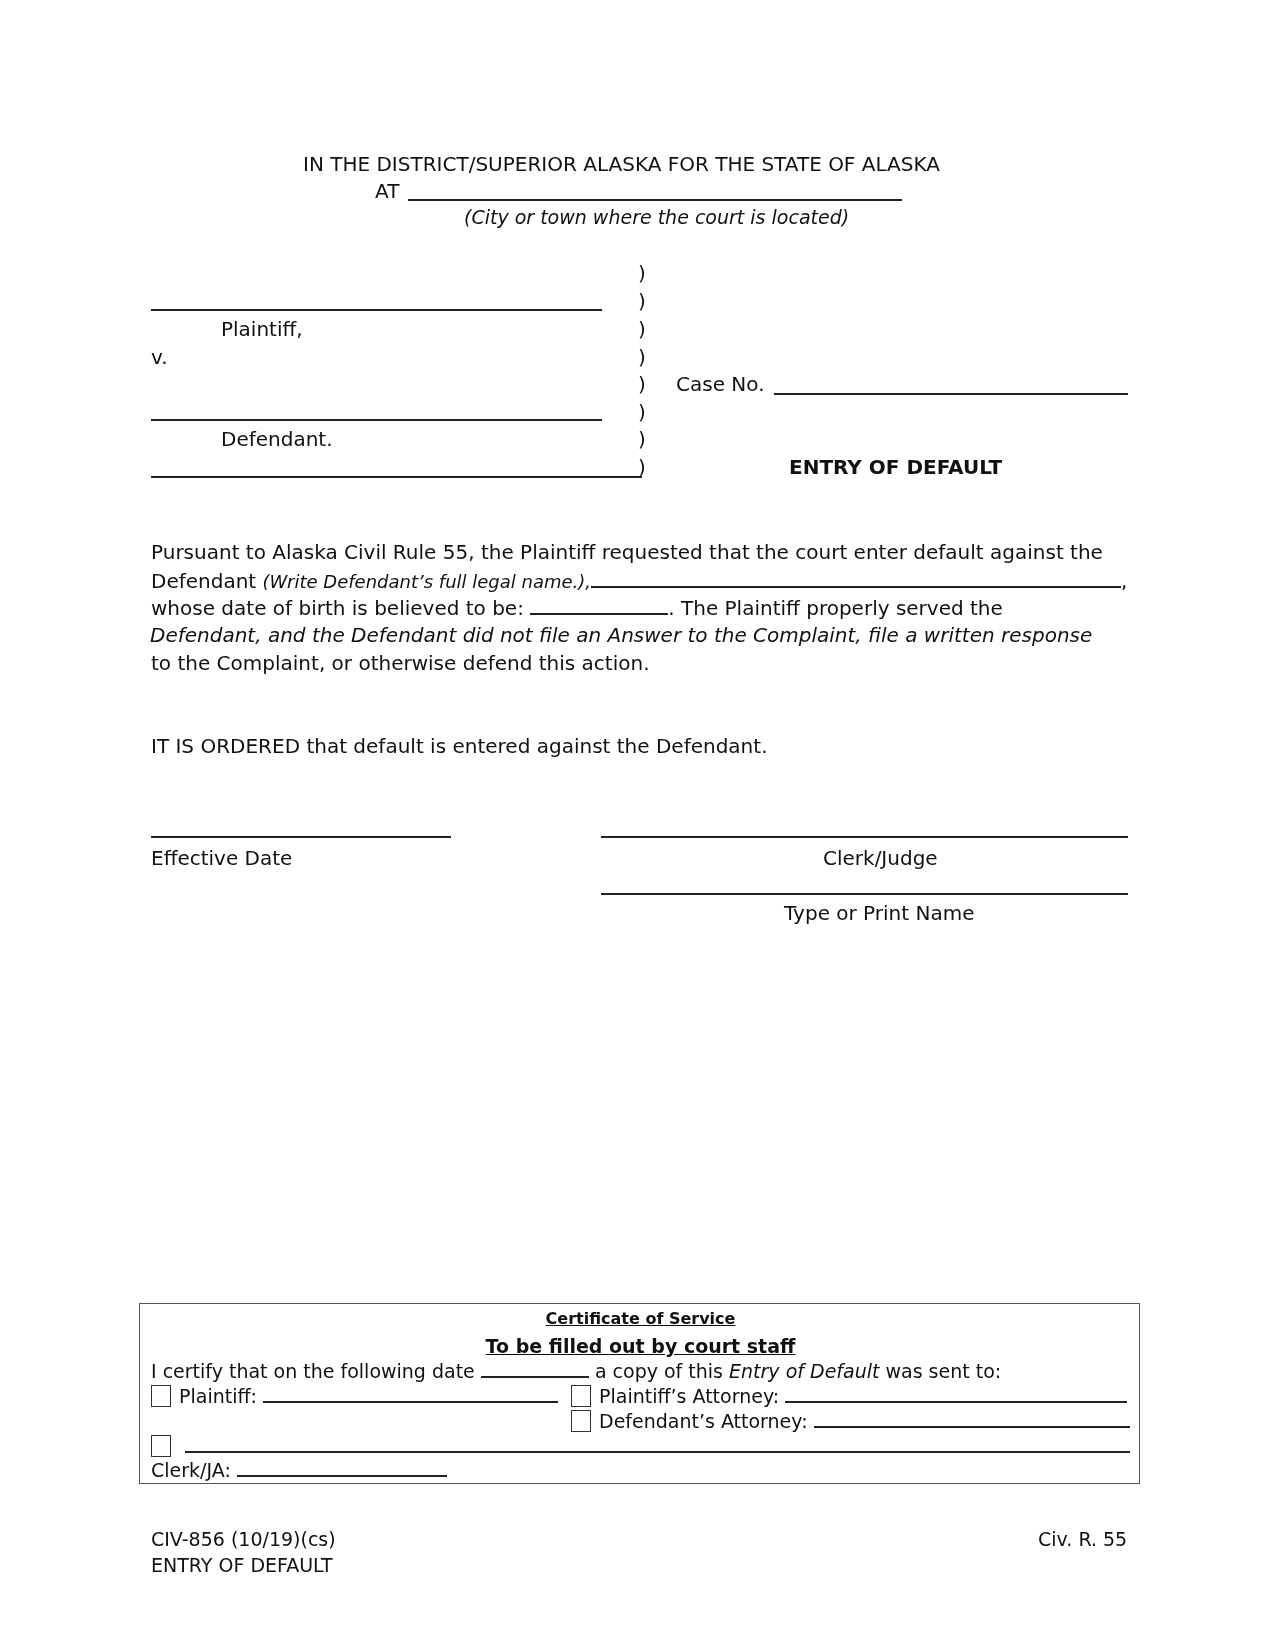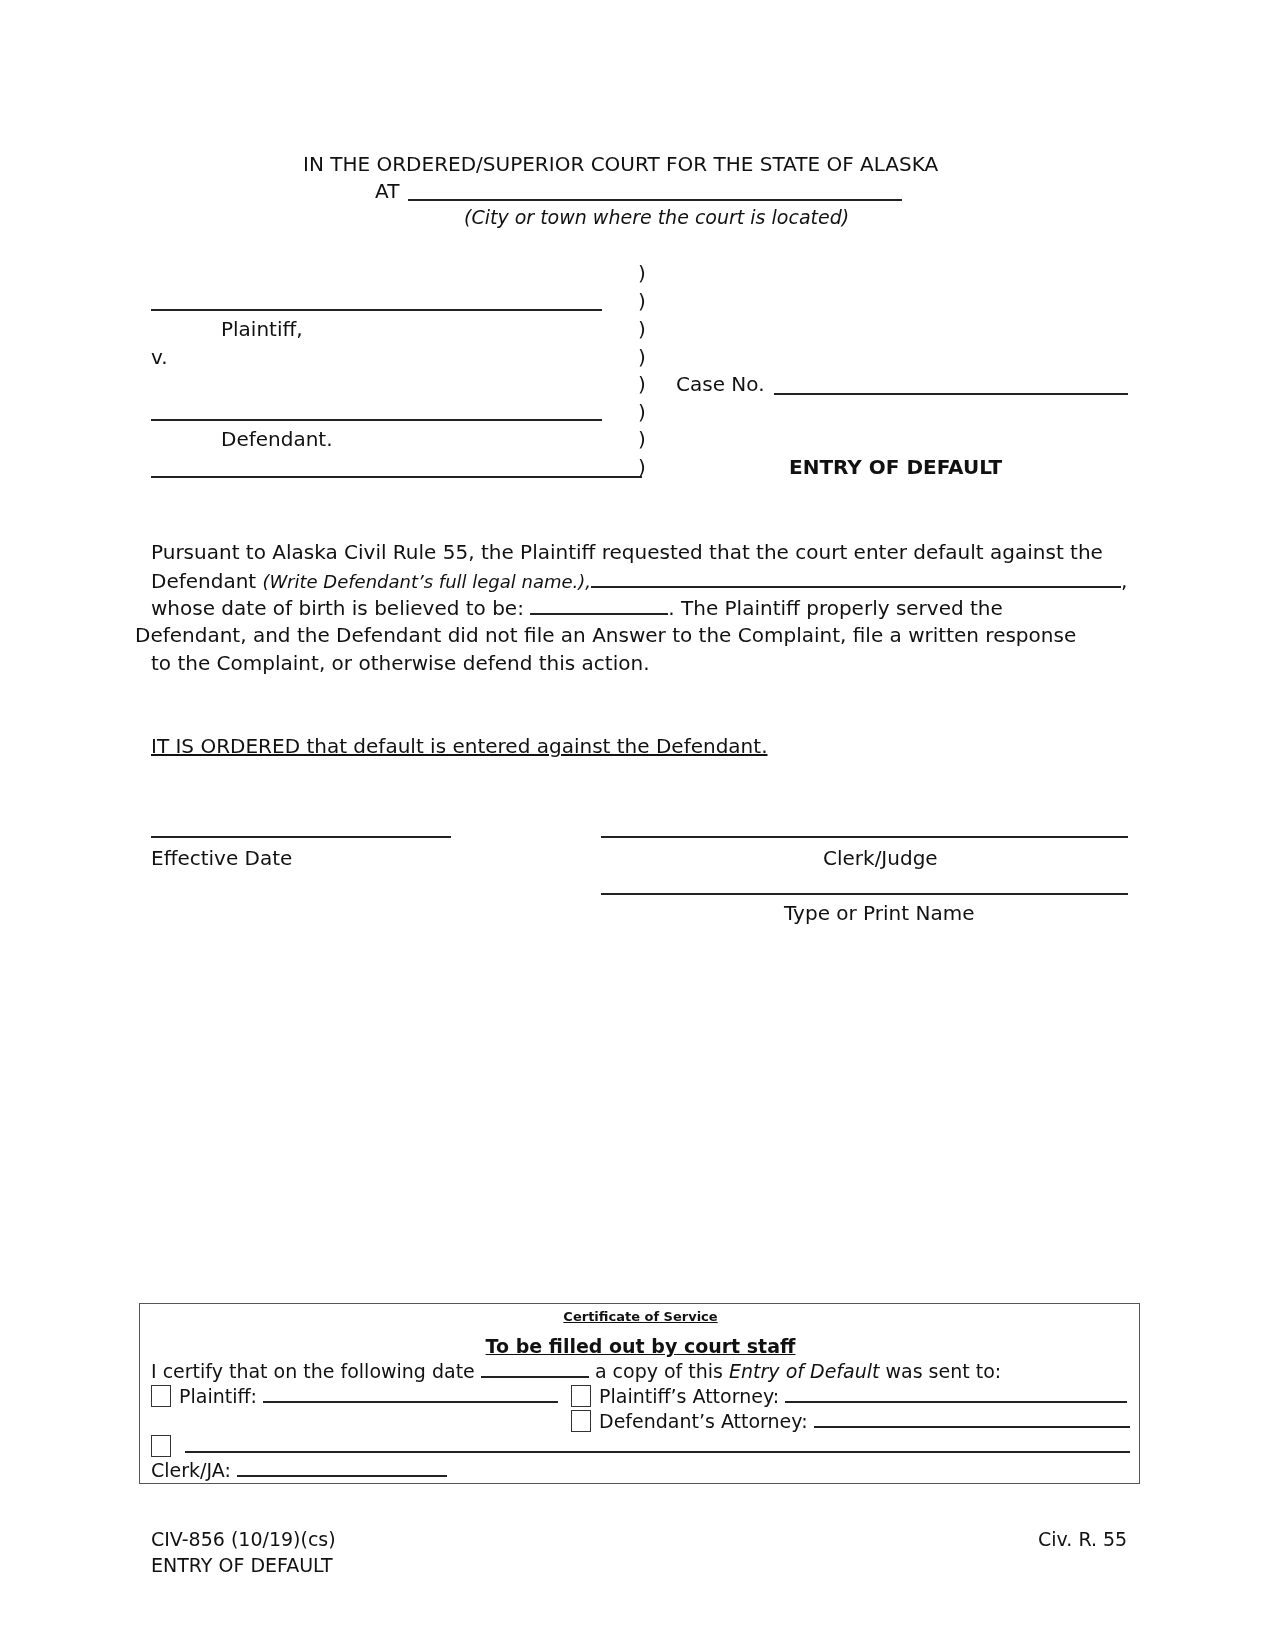--- a/index.html
+++ b/index.html
@@ -12,21 +12,21 @@
   .u { text-decoration: underline; }
   .paren { position: absolute; left: 638px; width: 14px; font-size: 20px; }
   .fill { display: inline-block; border-bottom: 2px solid #222; height: 18px; vertical-align: baseline; }
   .cbox { display: inline-block; width: 18px; height: 20px; border: 1.5px solid #333; vertical-align: -4px; margin-right: 8px; background: #fff; }
   #cert { position: absolute; left: 139px; top: 1303px; width: 1001px; height: 181px; border: 1.5px solid #555; box-sizing: border-box; }
   .crow { position: absolute; left: 11px; font-size: 19px; white-space: nowrap; }
 </style>
 </head>
 <body>
 
-<div class="abs" style="left:303px; top:152px;">IN THE ORDERED/SUPERIOR COURT FOR THE STATE OF ALASKA</div>
+<div class="abs" style="left:303px; top:152px;">IN THE DISTRICT/SUPERIOR ALASKA FOR THE STATE OF ALASKA</div>
 <div class="abs" style="left:375px; top:179px;">AT</div>
 <div class="line" style="left:408px; top:199px; width:494px;"></div>
 <div class="abs it" style="left:464px; top:206px; font-size:19px;">(City or town where the court is located)</div>
 
 <div class="line" style="left:151px; top:309px; width:451px;"></div>
 <div class="abs" style="left:221px; top:317px;">Plaintiff,</div>
 <div class="abs" style="left:151px; top:345px;">v.</div>
 <div class="line" style="left:151px; top:419px; width:451px;"></div>
 <div class="abs" style="left:221px; top:427px;">Defendant.</div>
 <div class="line" style="left:151px; top:476px; width:491px;"></div>
@@ -44,34 +44,34 @@
 <div class="line" style="left:774px; top:393px; width:354px;"></div>
 <div class="abs b" style="left:789px; top:455px;">ENTRY OF DEFAULT</div>
 
 <div class="abs" style="left:151px; top:540px;">Pursuant to Alaska Civil Rule 55, the Plaintiff requested that the court enter default against the</div>
 <div class="abs" style="left:151px; top:568px;">
   <span>Defendant </span><span class="it" style="font-size:18px;">(Write Defendant’s full legal name.),</span><span class="fill" style="width:530px;"></span><span>,</span>
 </div>
 <div class="abs" style="left:151px; top:595px;">
   <span>whose date of birth is believed to be: </span><span class="fill" style="width:138px;"></span><span>.  The Plaintiff properly served the</span>
 </div>
-<div class="abs" style="left:135px; top:623px;">Defendant, and the Defendant did not file an Answer to the Complaint, file a written response</div>
+<div class="abs" style="left:150px; top:623px;font-style:italic;">Defendant, and the Defendant did not file an Answer to the Complaint, file a written response</div>
 <div class="abs" style="left:151px; top:651px;">to the Complaint, or otherwise defend this action.</div>
 
-<div class="abs" style="left:151px; top:734px;text-decoration:underline;">IT IS ORDERED that default is entered against the Defendant.</div>
+<div class="abs" style="left:151px; top:734px;">IT IS ORDERED that default is entered against the Defendant.</div>
 
 <div class="line" style="left:151px; top:836px; width:300px;"></div>
 <div class="abs" style="left:151px; top:846px;">Effective Date</div>
 <div class="line" style="left:601px; top:836px; width:527px;"></div>
 <div class="abs" style="left:823px; top:846px;">Clerk/Judge</div>
 <div class="line" style="left:601px; top:893px; width:527px;"></div>
 <div class="abs" style="left:784px; top:901px;">Type or Print Name</div>
 
 <div id="cert">
-  <div class="abs b u" style="left:0; width:1001px; text-align:center; top:5px; font-size:13px;">Certificate of Service</div>
+  <div class="abs b u" style="left:0; width:1001px; text-align:center; top:5px; font-size:16px;">Certificate of Service</div>
   <div class="abs b" style="left:0; width:1001px; text-align:center; top:31px; font-size:19px;text-decoration:underline;">To be filled out by court staff</div>
   <div class="crow" style="top:56px;">
     <span>I certify that on the following date </span><span class="fill" style="width:108px; height:16px;"></span><span> a copy of this </span><span class="it">Entry of Default</span><span> was sent to:</span>
   </div>
   <div class="crow" style="top:81px;">
     <span class="cbox"></span><span>Plaintiff:</span>
     <span class="fill" style="width:295px; height:16px;"></span>
   </div>
   <div class="crow" style="left:431px; top:81px;">
     <span class="cbox"></span><span>Plaintiff’s Attorney:</span>

